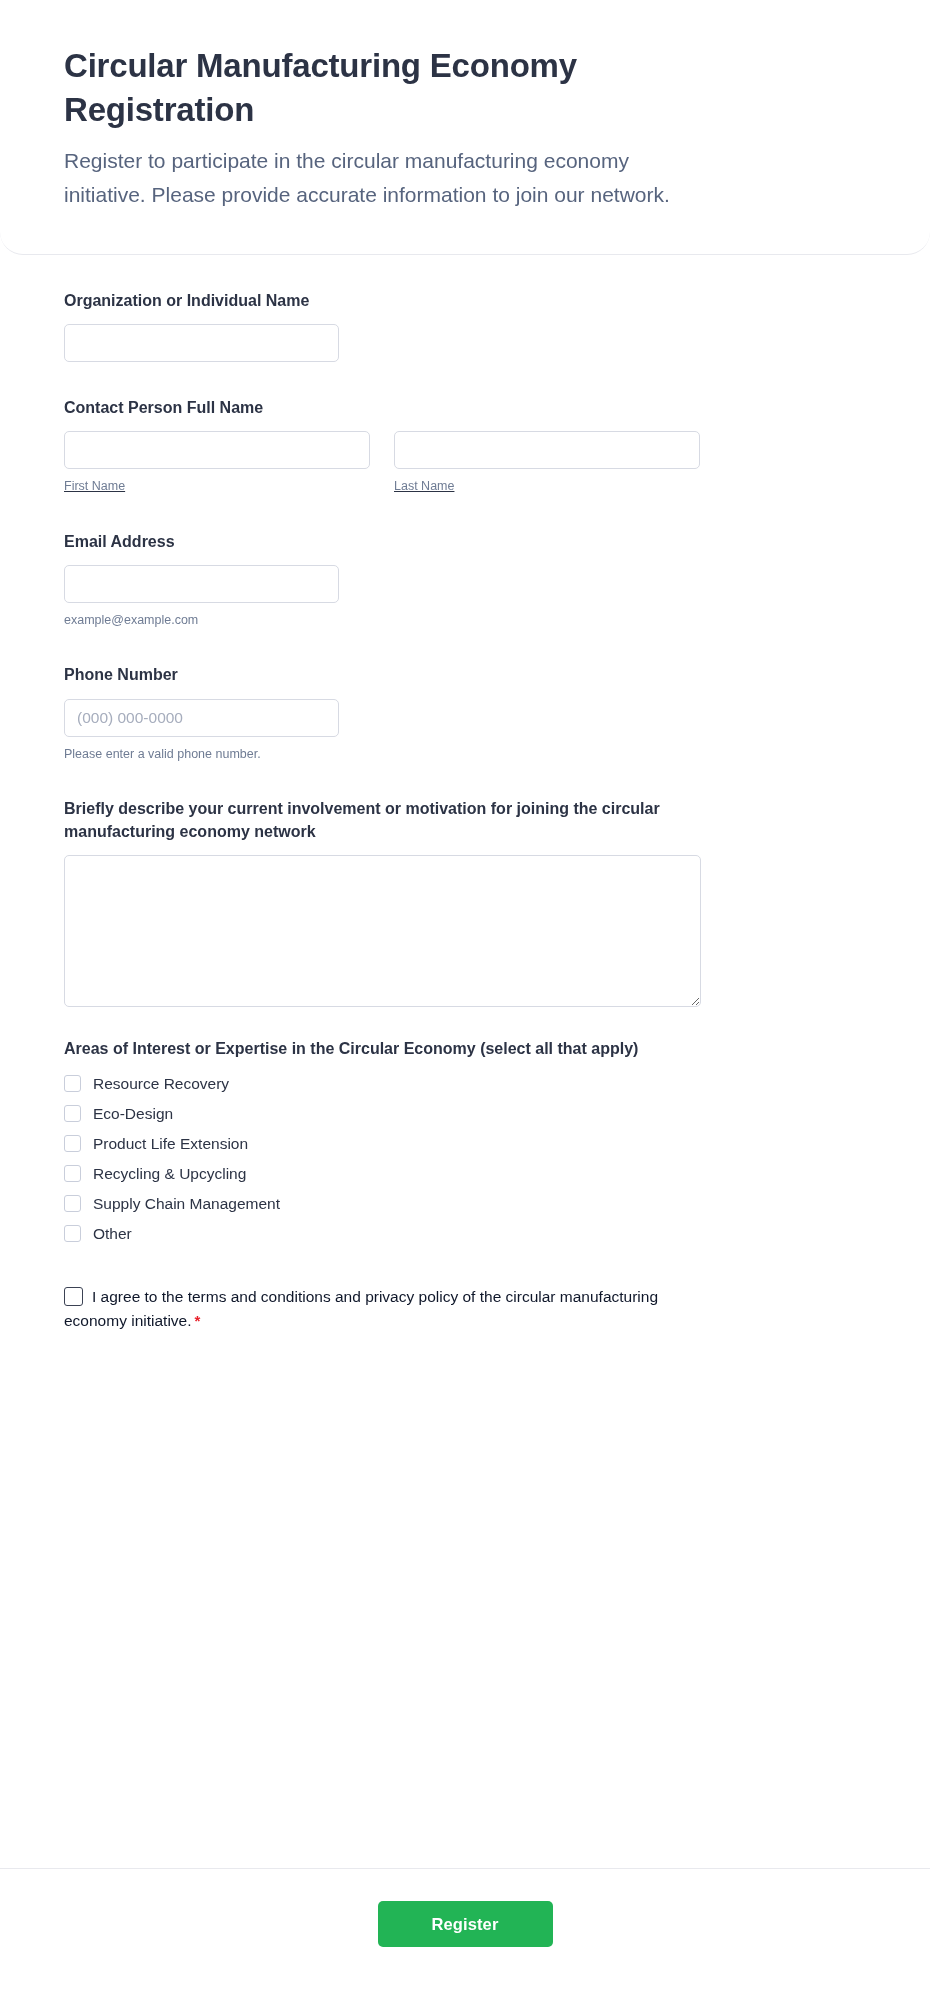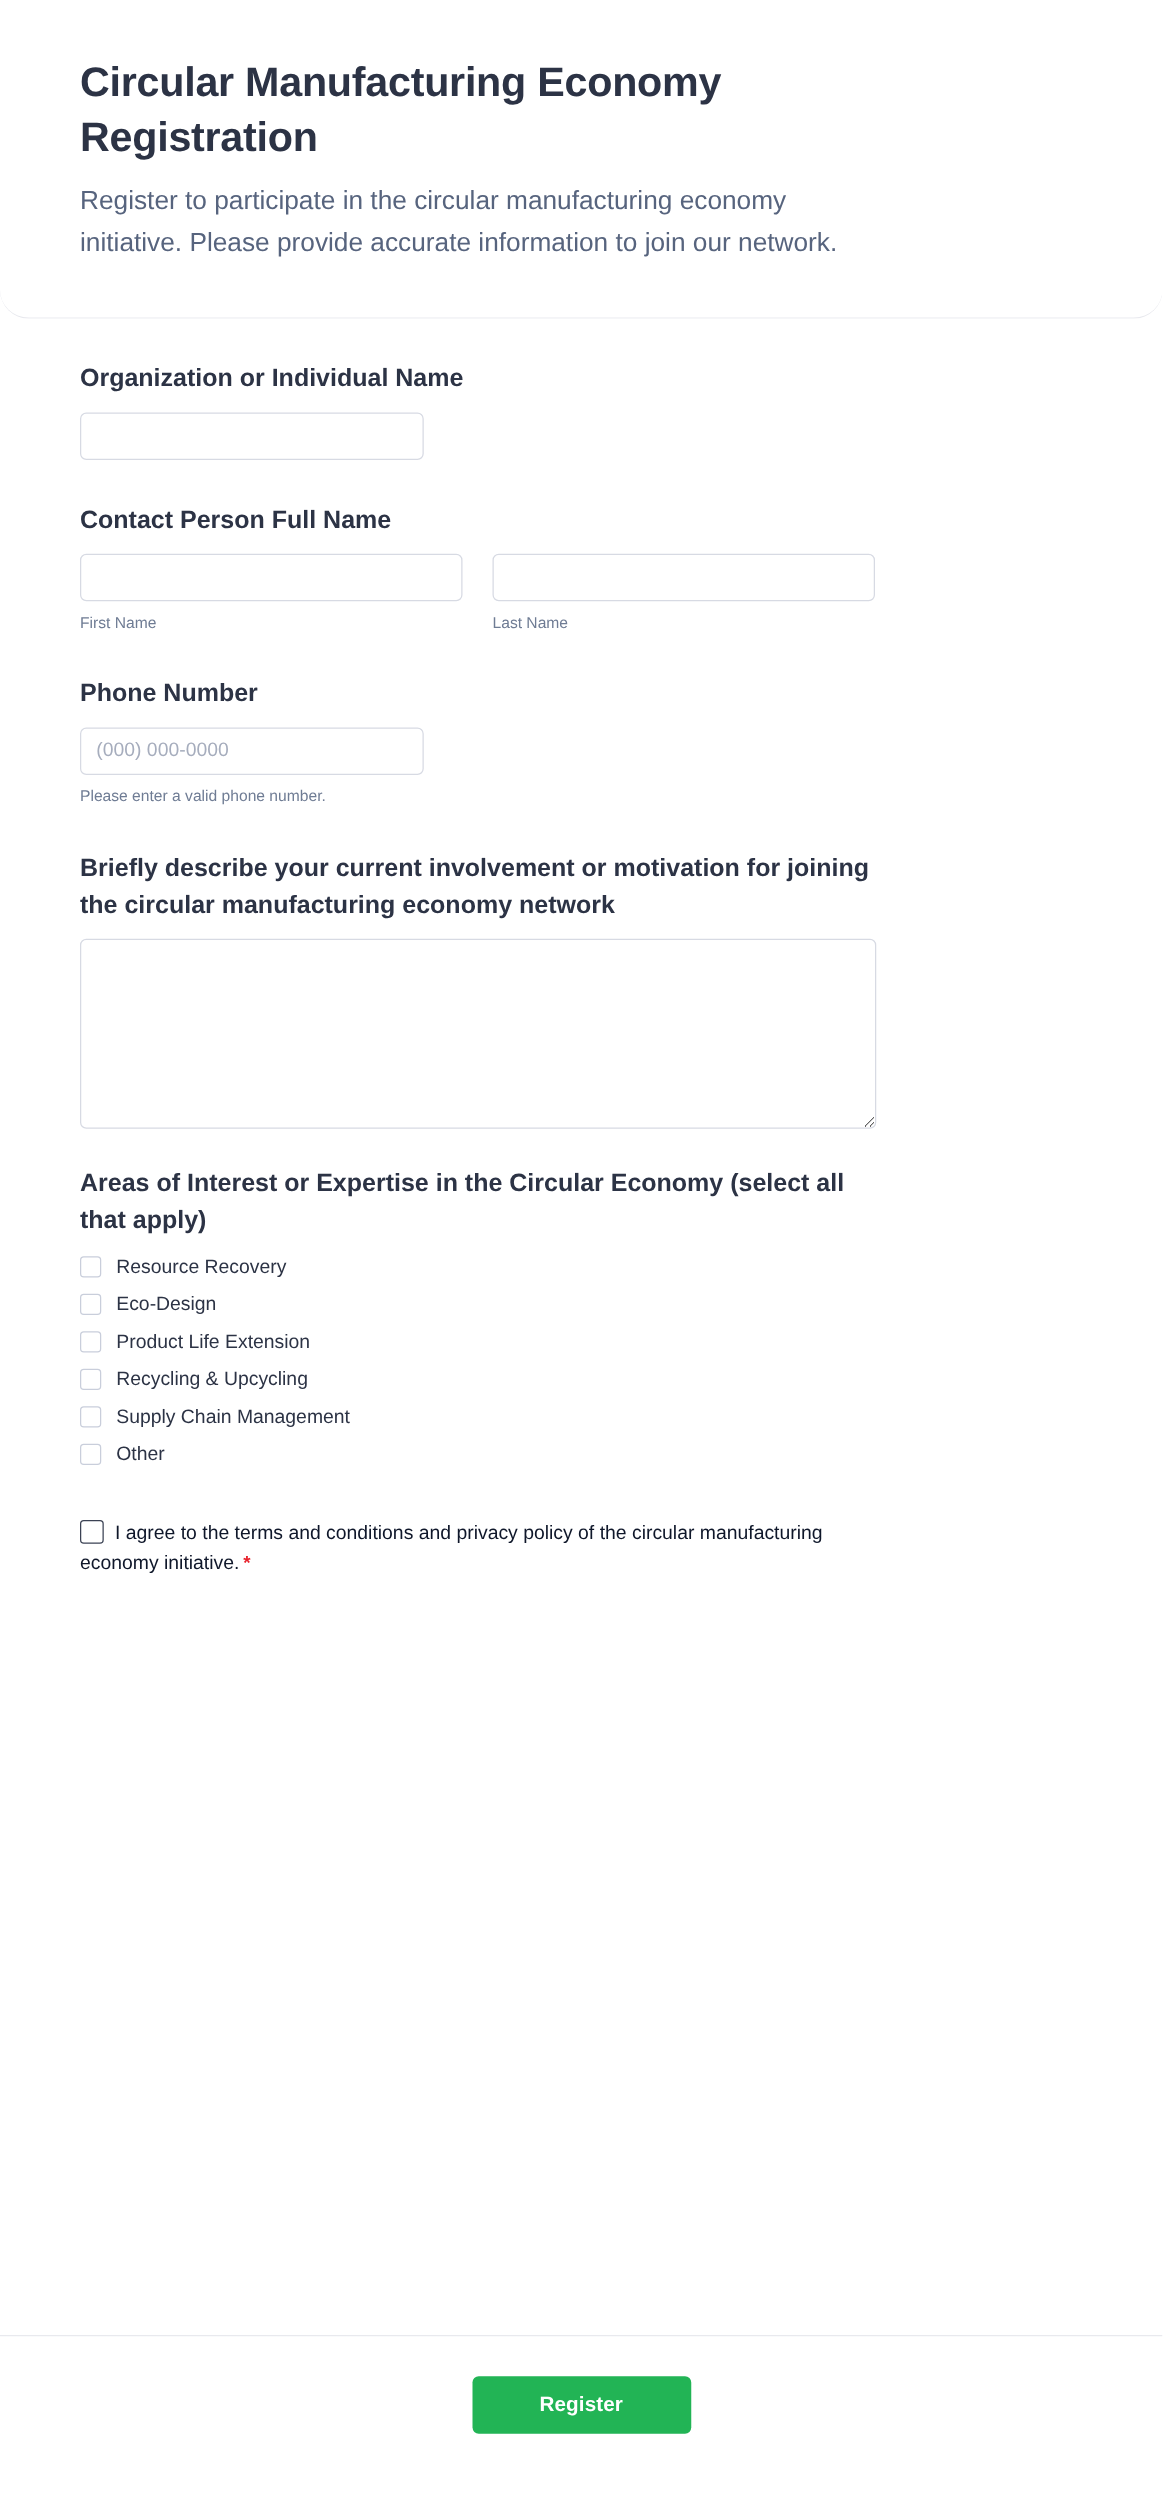--- a/index.html
+++ b/index.html
@@ -53,21 +53,21 @@
   .form-body {
     padding: 34px 64px 18px 64px;
     flex: 1 0 auto;
   }
 
   .field-block { margin-bottom: 34px; }
   .field-block.tight { margin-bottom: 30px; }
 
   .field-label {
     display: block;
-    font-size: 20px;
+    font-size: 16px;
     line-height: 1.45;
     font-weight: bold;
     color: #2c3345;
     margin: 0 0 12px 0;
   }
   .field-label.wide { max-width: 640px; }
 
   .text-input {
     display: block;
     width: 275px;
@@ -90,21 +90,21 @@
     color: #6f7c94;
     margin-top: 9px;
     font-weight: normal;
   }
 
   
   .name-row {
     display: flex;
     gap: 24px;
   }
-  .name-col { width: 306px; }
+  .name-col { width: 306px; text-decoration: underline; }
   .name-col .text-input { width: 306px; }
 
   
   .select-wrap {
     position: relative;
     width: 305px;
   }
   .select-input {
     display: block;
     width: 305px;
@@ -248,20 +248,25 @@
           <input class="text-input" type="text" placeholder="" style="">
           <span class="sub-hint">First Name</span>
         </div>
         <div class="name-col">
           <input class="text-input" type="text" placeholder="" style="">
           <span class="sub-hint">Last Name</span>
         </div>
       </div>
     </div>
 
+    <div class="field-block">
+      <label class="field-label">Email Address</label>
+      <input class="text-input" type="text" placeholder="" style="">
+      <span class="sub-hint">example@example.com</span>
+    </div>
 
     <div class="field-block">
       <label class="field-label">Phone Number</label>
       <input class="text-input" type="text" placeholder="(000) 000-0000" style="">
       <span class="sub-hint">Please enter a valid phone number.</span>
     </div>
 
 
     <div class="field-block tight">
       <label class="field-label wide">Briefly describe your current involvement or motivation for joining the circular manufacturing economy network</label>

